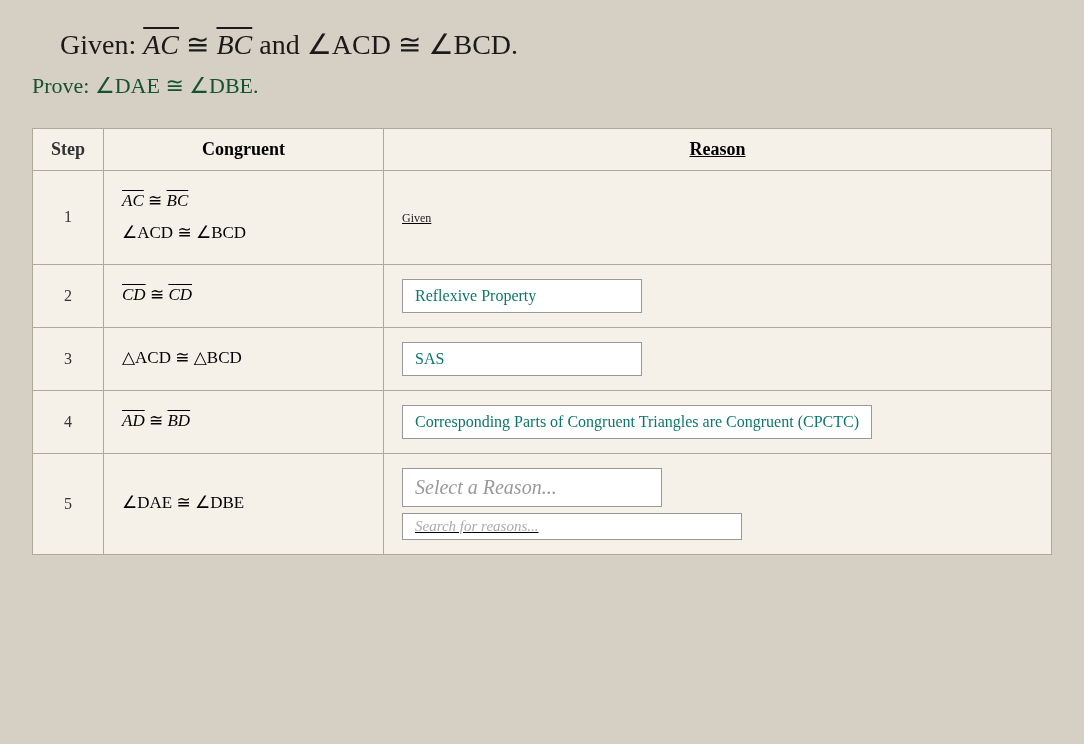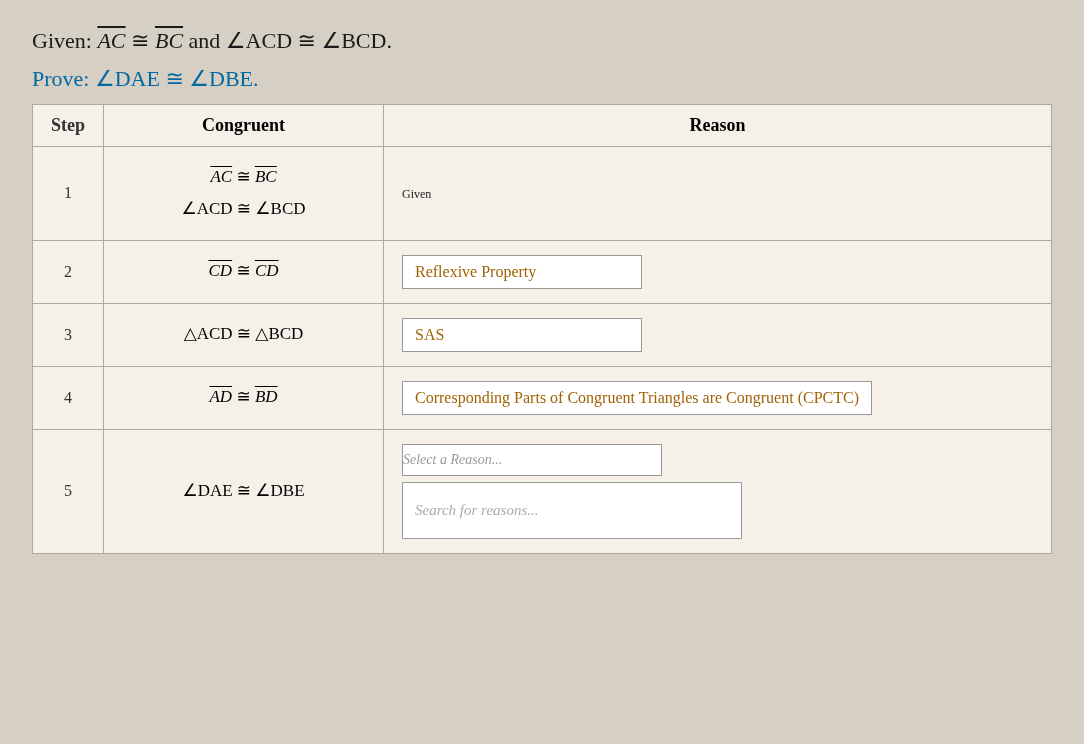--- a/index.html
+++ b/index.html
@@ -10,29 +10,30 @@
       width: 1084px;
       min-height: 744px;
       overflow: hidden;
     }
 
     .page {
       padding: 28px 32px 0 32px;
     }
 
     .given-line {
-      font-size: 22px;
+      font-size: 28px;
       margin-bottom: 12px;
       color: #1a1a1a;
+      margin-left: 28px;
     }
 
     .prove-line {
       font-size: 22px;
-      margin-bottom: 12px;
-      color: #0369a1;
+      margin-bottom: 29px;
+      color: #14532d;
     }
 
     .overline {
       text-decoration: overline;
       font-style: italic;
     }
 
     
     .proof-table {
       width: 100%;
@@ -58,52 +59,53 @@
 
     .step-col {
       width: 60px;
       text-align: center;
       color: #333;
       font-size: 16px;
     }
 
     .statement-col {
       width: 280px;
-      text-align: center;
+      text-align: left;
     }
 
     .reason-col {
       width: auto;
+      text-decoration: underline;
     }
 
     .reason-box {
       border: 1.5px solid #999;
       background: #fff;
       padding: 7px 12px;
       display: inline-block;
       min-width: 240px;
       font-size: 16px;
-      color: #a16207;
+      color: #0f766e;
     }
 
     .reason-select-box {
       border: 1.5px solid #999;
       background: #fff;
-      padding: 7px 0;
+      padding: 7px 12px;
       display: inline-block;
       min-width: 260px;
-      font-size: 14px;
+      font-size: 20px;
       color: #999;
       font-style: italic;
     }
 
     .search-box {
       border: 1.5px solid #999;
       background: #fff;
-      padding: 19px 12px;
+      padding: 4px 12px;
       display: block;
       width: 340px;
       font-size: 15px;
       color: #aaa;
       font-style: italic;
       margin-top: 6px;
     }
 
     .reason-given {
       font-size: 12px;

